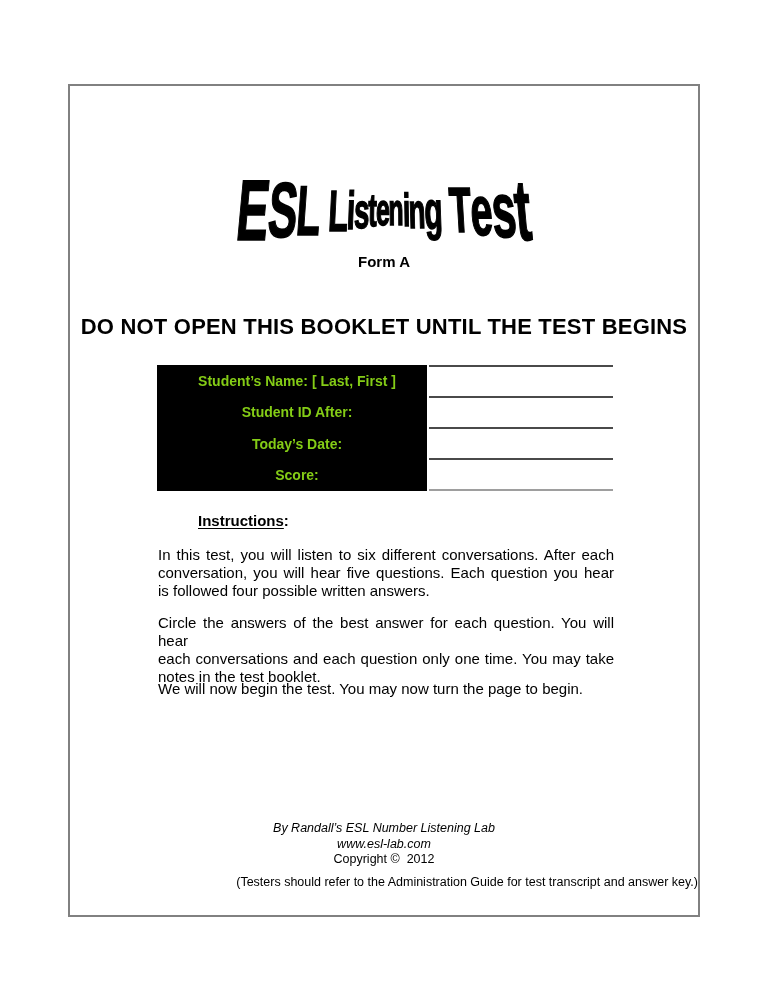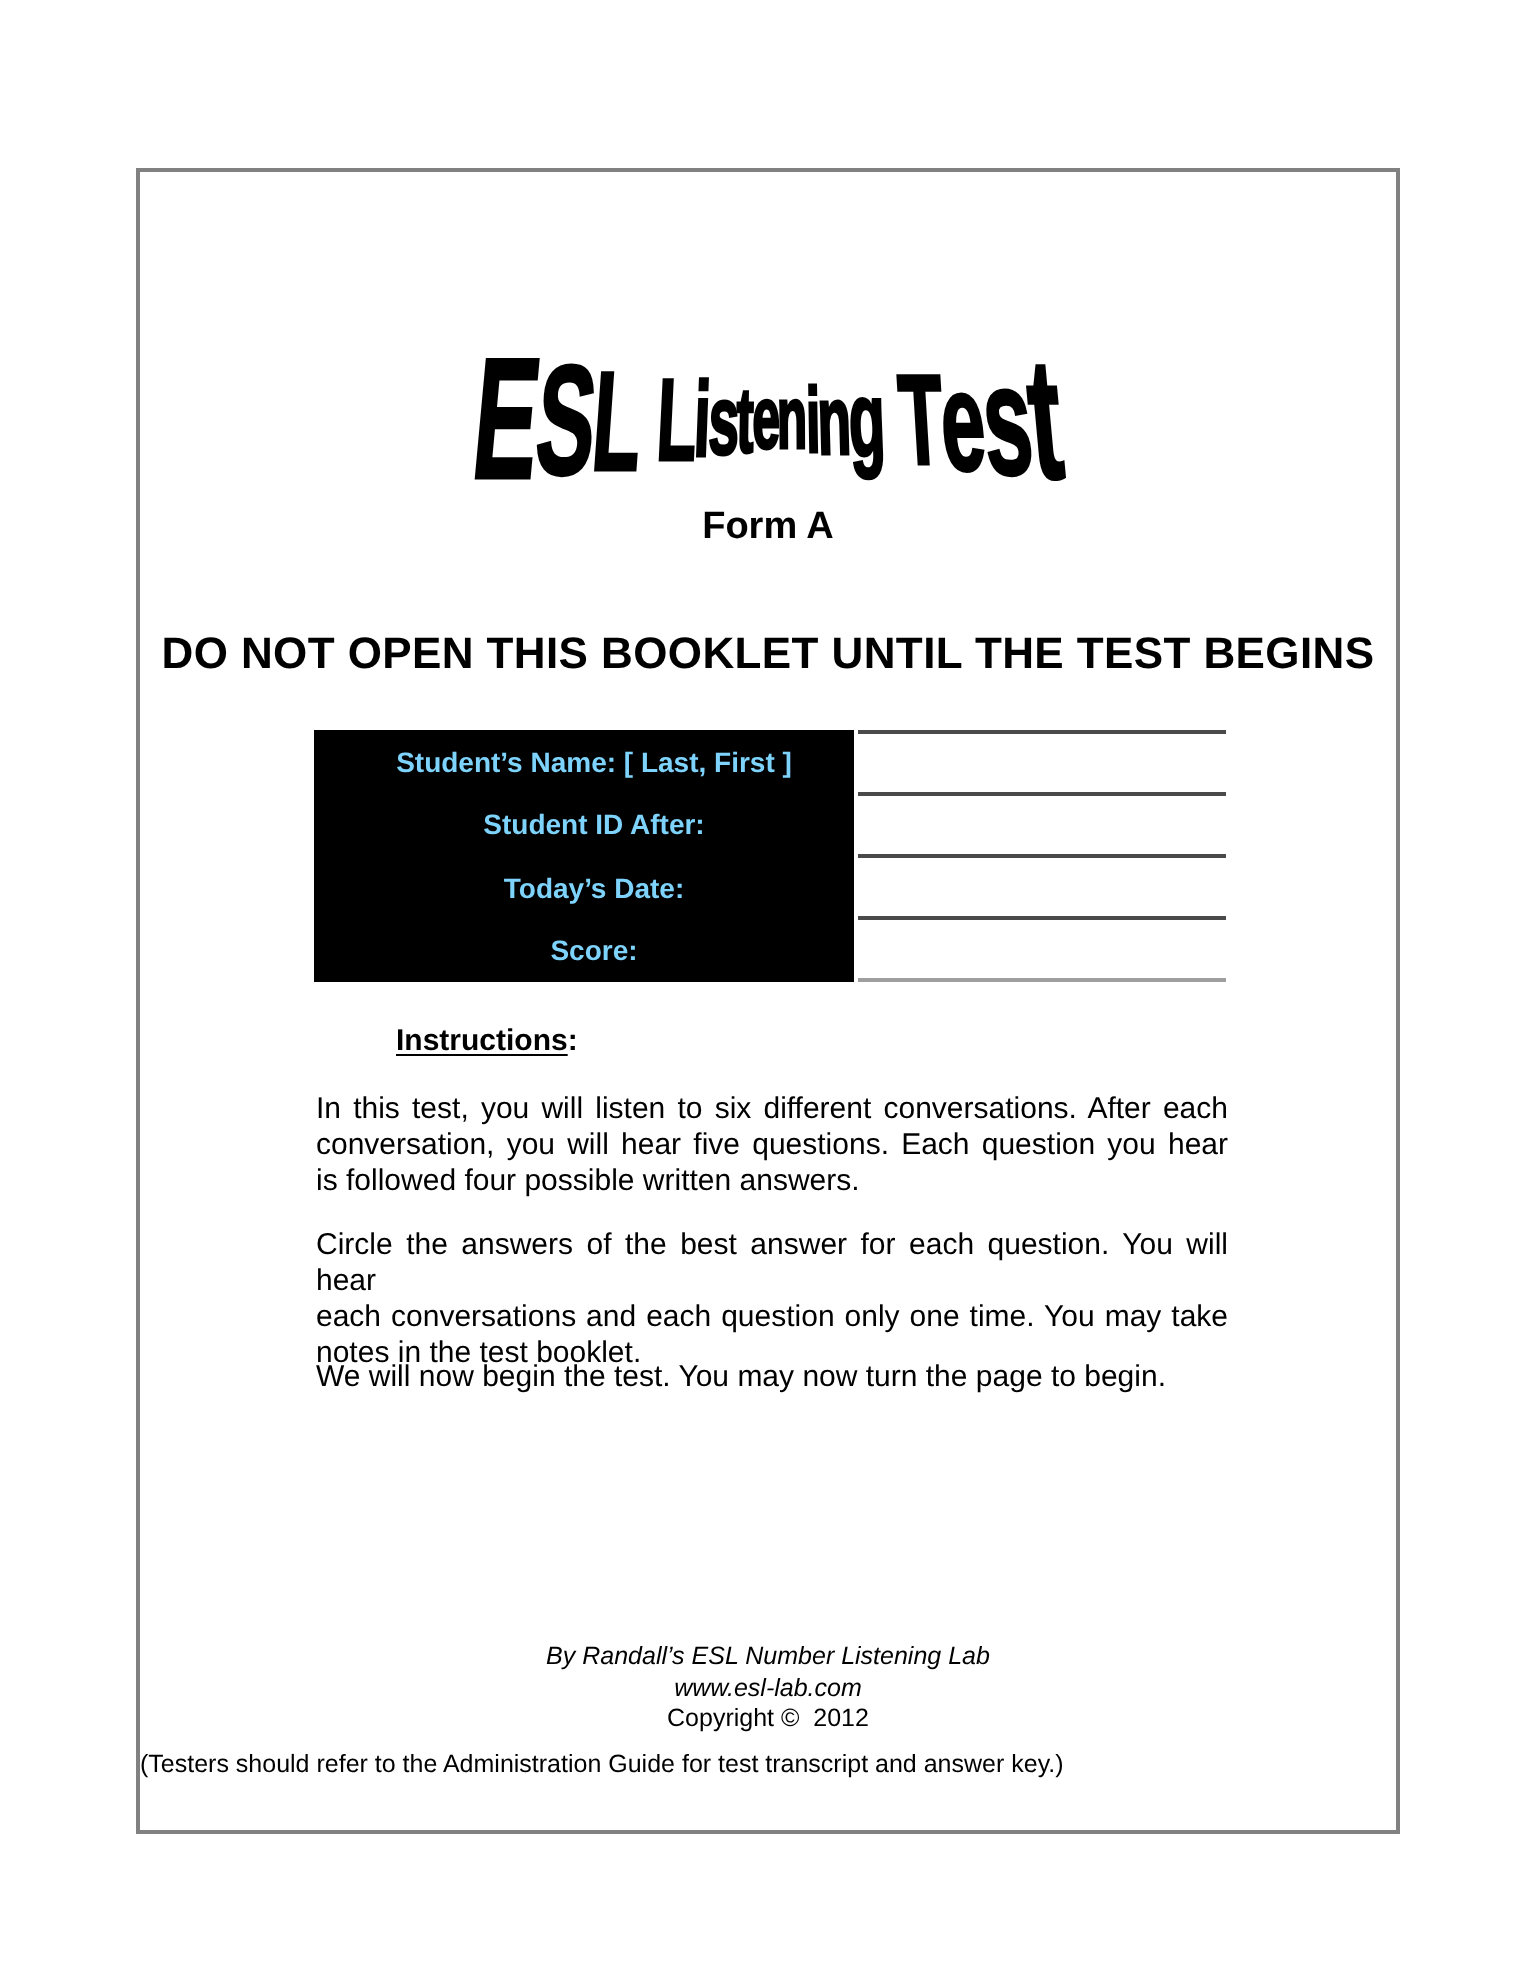--- a/index.html
+++ b/index.html
@@ -26,39 +26,39 @@
     font-weight: bold;
   }
   .title span {
     display: inline-block; white-space: pre;
     -webkit-text-stroke: 1.6px #000;
     margin: 0 -1px;
   }
 
   .form-a {
     position: absolute; top: 167px; left: 0; width: 100%;
-    text-align: center; font-size: 19px; font-weight: bold;
+    text-align: center; font-size: 15px; font-weight: bold;
   }
   .warning {
     position: absolute; top: 228px; left: 0; width: 100%;
     text-align: center; font-size: 22px; font-weight: bold; letter-spacing: 0.2px;
   }
 
   
   .stable {
     position: absolute; top: 279px; left: 87px;
     width: 456px; height: 126px; display: flex;
   }
   .tbl-labels {
     width: 270px; background: #000000;
     display: flex; flex-direction: column;
   }
   .tbl-labels .row {
     flex: 1; display: flex; align-items: center; justify-content: center;
-    color: #7dd3fc; font-weight: bold; font-size: 14px; margin-left: 10px;
+    color: #84cc16; font-weight: bold; font-size: 14px; margin-left: 10px;
   }
   .tbl-lines {
     flex: 1; margin-left: 2px;
     border-top: 2px solid #4a4a4a;
     display: flex; flex-direction: column;
   }
   .tbl-lines .line { flex: 1; border-bottom: 2px solid #4a4a4a; }
   .tbl-lines .line:last-child { border-bottom-color: #9e9e9e; }
 
   .ih {
@@ -77,21 +77,21 @@
   .jline { text-align: justify; text-align-last: justify; }
 
   .footer {
     position: absolute; top: 735px; left: 0; width: 100%;
     text-align: center; font-size: 12.5px; line-height: 15.5px;
   }
   .it { font-style: italic; }
   .copyright { white-space: pre-wrap; }
   .note {
     position: absolute; top: 789px; left: 0; width: 100%;
-    text-align: left; font-size: 12.5px;
+    text-align: right; font-size: 12.5px;
   }
 </style>
 </head>
 <body>
 
 <div class="page">
 
   <div class="title">
       <span style="font-size: 86px; transform: skewX(-9.35deg);">E</span>
       <span style="font-size: 78px; transform: skewX(-8.25deg);">S</span>

